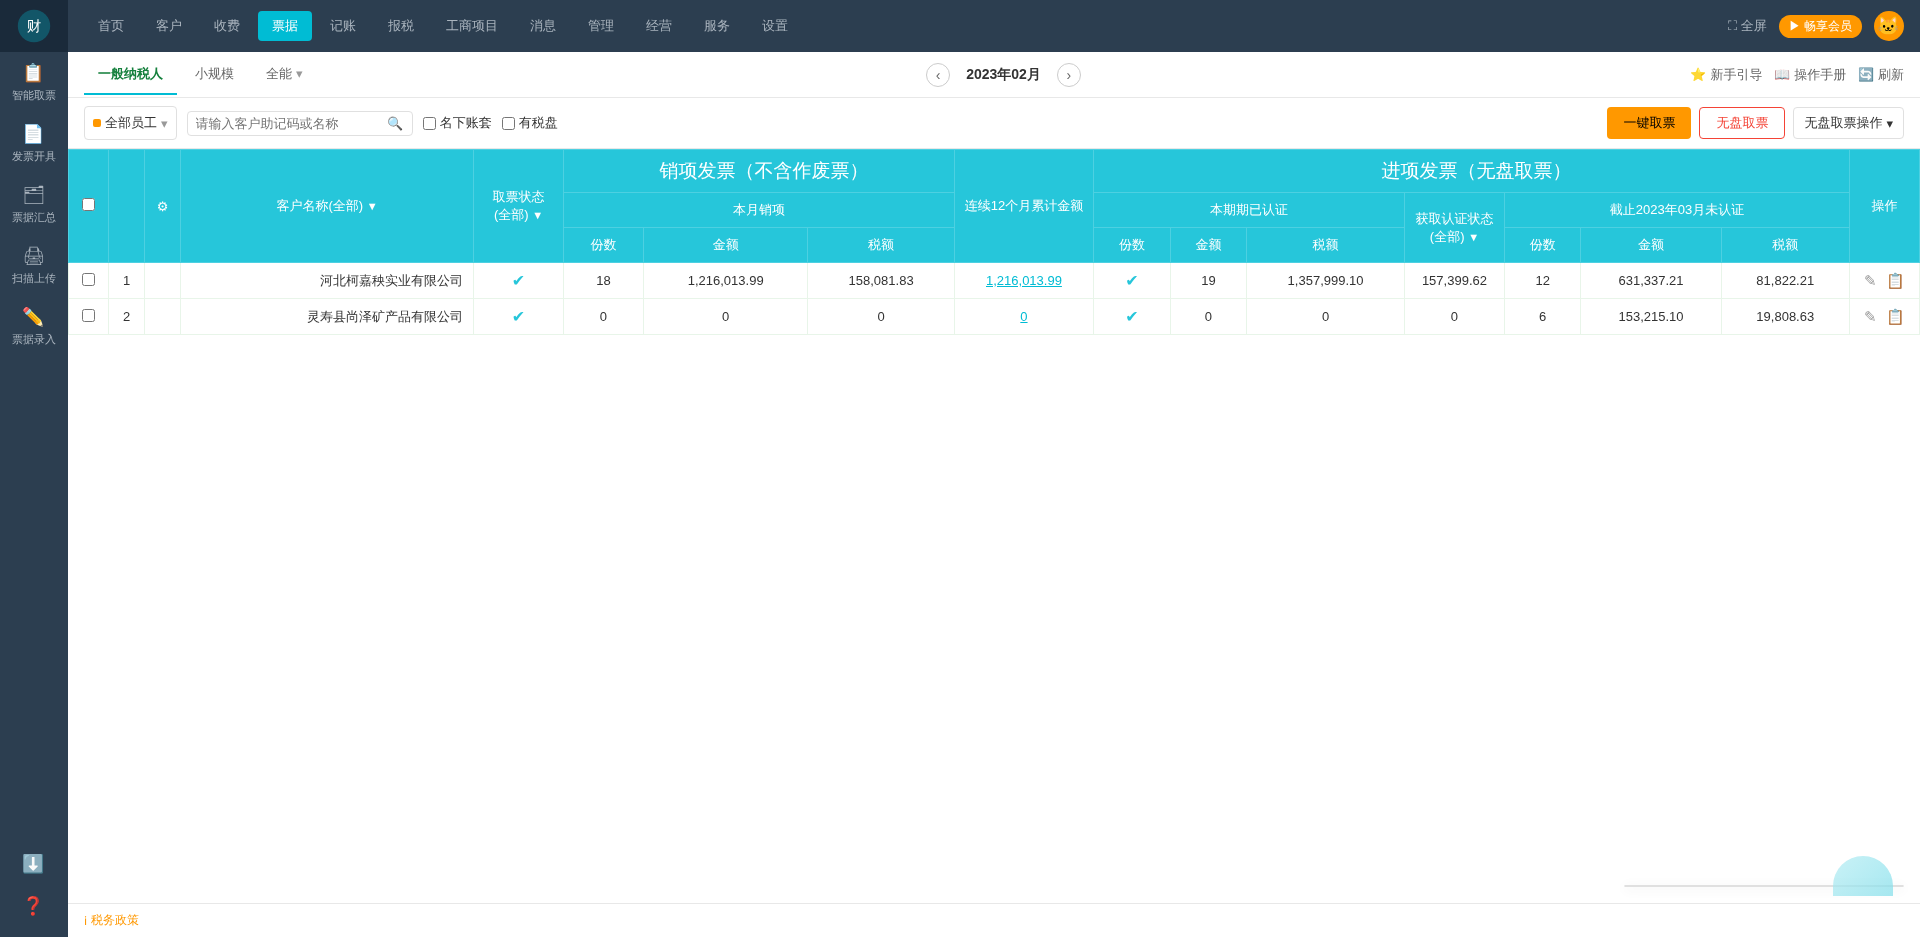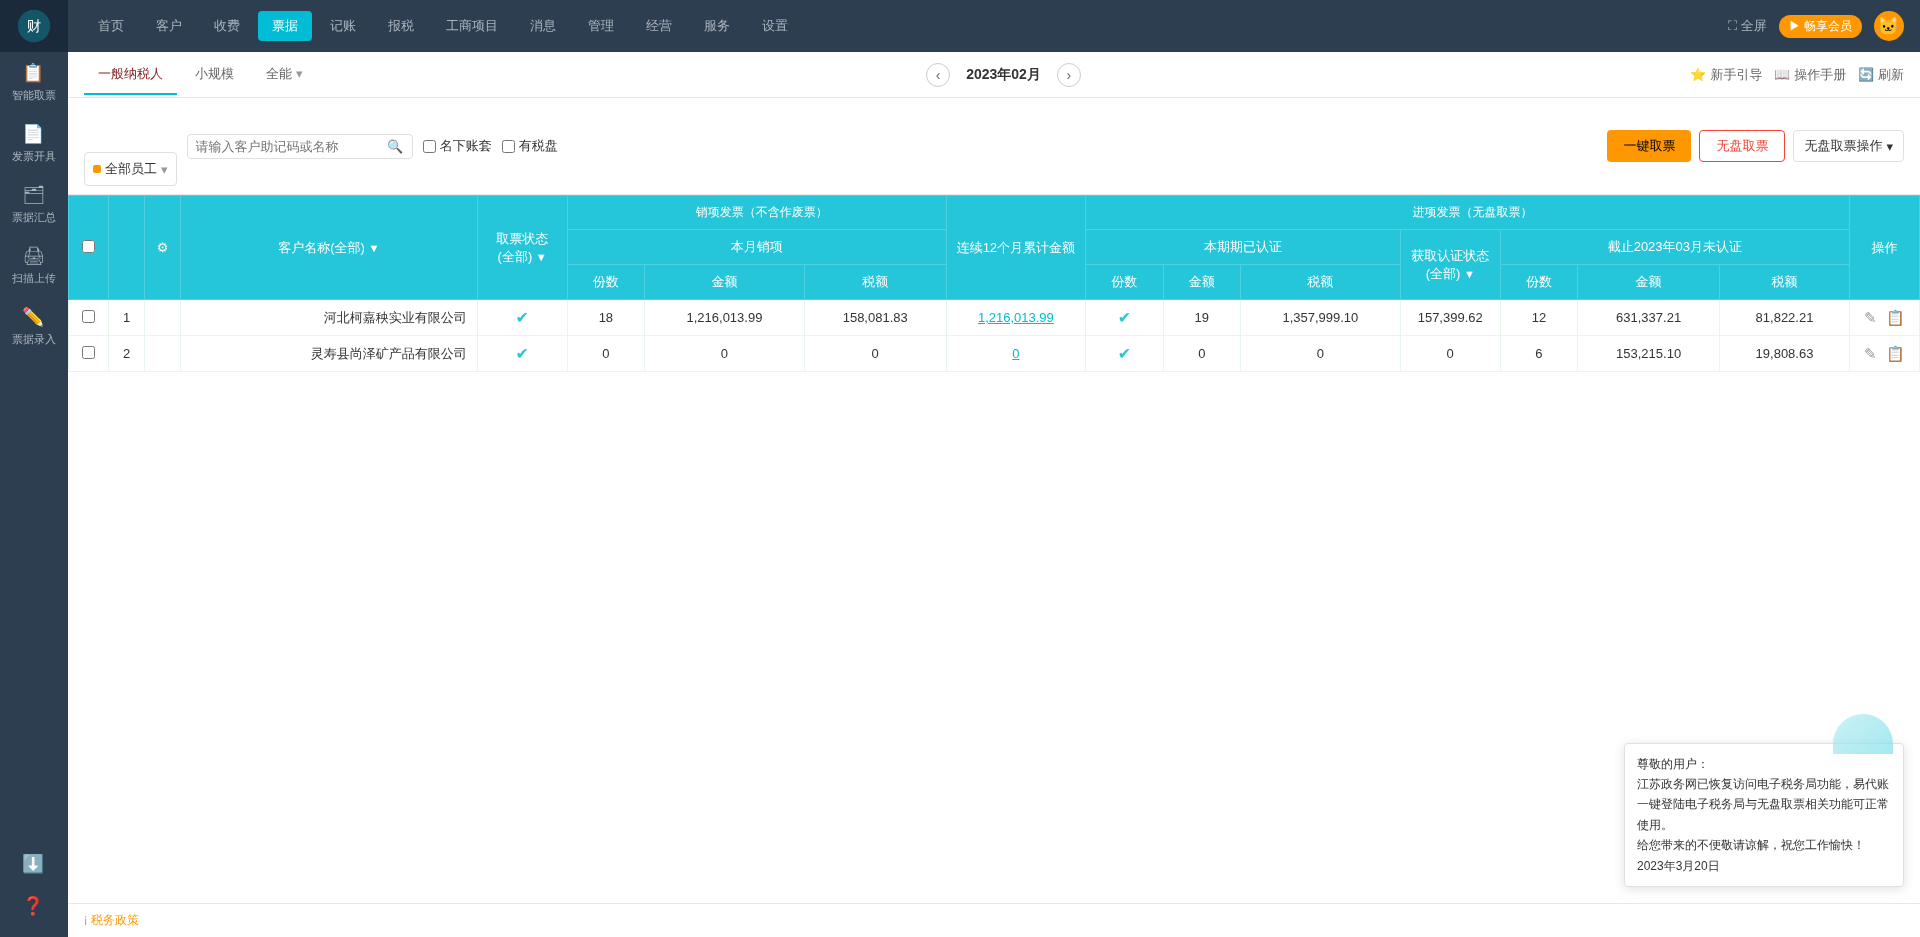--- a/index.html
+++ b/index.html
@@ -127,23 +127,23 @@
       padding: 10px 14px;
       cursor: pointer;
       color: #666;
       font-size: 13px;
       border-bottom: 2px solid transparent;
       display: flex;
       align-items: center;
       gap: 4px;
     }
     .tab-item.active {
-      color: #7f1d1d;
+      color: #15803d;
       border-bottom: 2px solid #00bcd4;
-      font-weight: 400;
+      font-weight: 700;
     }
     .tab-nav-arrows {
       margin-left: auto;
       display: flex;
       align-items: center;
       gap: 8px;
     }
     .tab-nav-arrows .arrow-btn {
       width: 24px; height: 24px;
       border-radius: 50%;
@@ -175,21 +175,20 @@
       display: flex;
       align-items: center;
       border: 1px solid #e0e0e0;
       border-radius: 4px;
       padding: 7px 8px;
       gap: 4px;
       cursor: pointer;
       font-size: 13px;
       color: #333;
       background: #fff;
-      margin-top: 46px;
     }
     .employee-select .dot { width: 8px; height: 8px; border-radius: 2px; background: #ff9800; }
     .search-input-wrap {
       display: flex;
       align-items: center;
       border: 1px solid #e0e0e0;
       border-radius: 4px;
       padding: 4px 8px;
       gap: 12px;
     }
@@ -270,21 +269,21 @@
       padding: 8px 10px;
       border: 1px solid #e8f5e9;
       text-align: center;
       color: #333;
       background: #fff;
     }
     .col-name { text-align: right; }
     .link-text { color: #00bcd4; text-decoration: underline; cursor: pointer; }
     .check-icon { color: #26c6da; font-size: 16px; }
     .action-btn { color: #999; cursor: pointer; font-size: 15px; }
-    th.group-header { font-size: 12px; padding-left: 20px; }
+    th.group-header { font-size: 19px; padding-left: 20px; }
 
     
     .notification-panel {
       position: fixed;
       bottom: 50px;
       right: 16px;
       width: 280px;
       background: #fff;
       border: 1px solid #e0e0e0;
       border-radius: 4px;
@@ -559,16 +558,13 @@
       <div class="tax-policy-link">
         <span>ℹ</span>
         <span>税务政策</span>
       </div>
     </div>
   </div>
 </div>
 
 <div class="notification-panel">
   <div class="notification-deco"></div>
-  <div class="notification-body">
-    <div id="notification-text">尊敬的用户：<br>江苏政务网已恢复访问电子税务局功能，易代账一键登陆电子税务局与无盘取票相关功能可正常使用。<br>给您带来的不便敬请谅解，祝您工作愉快！<br>2023年3月20日</div>
-  </div>
 </div>
 
 </body></html>

